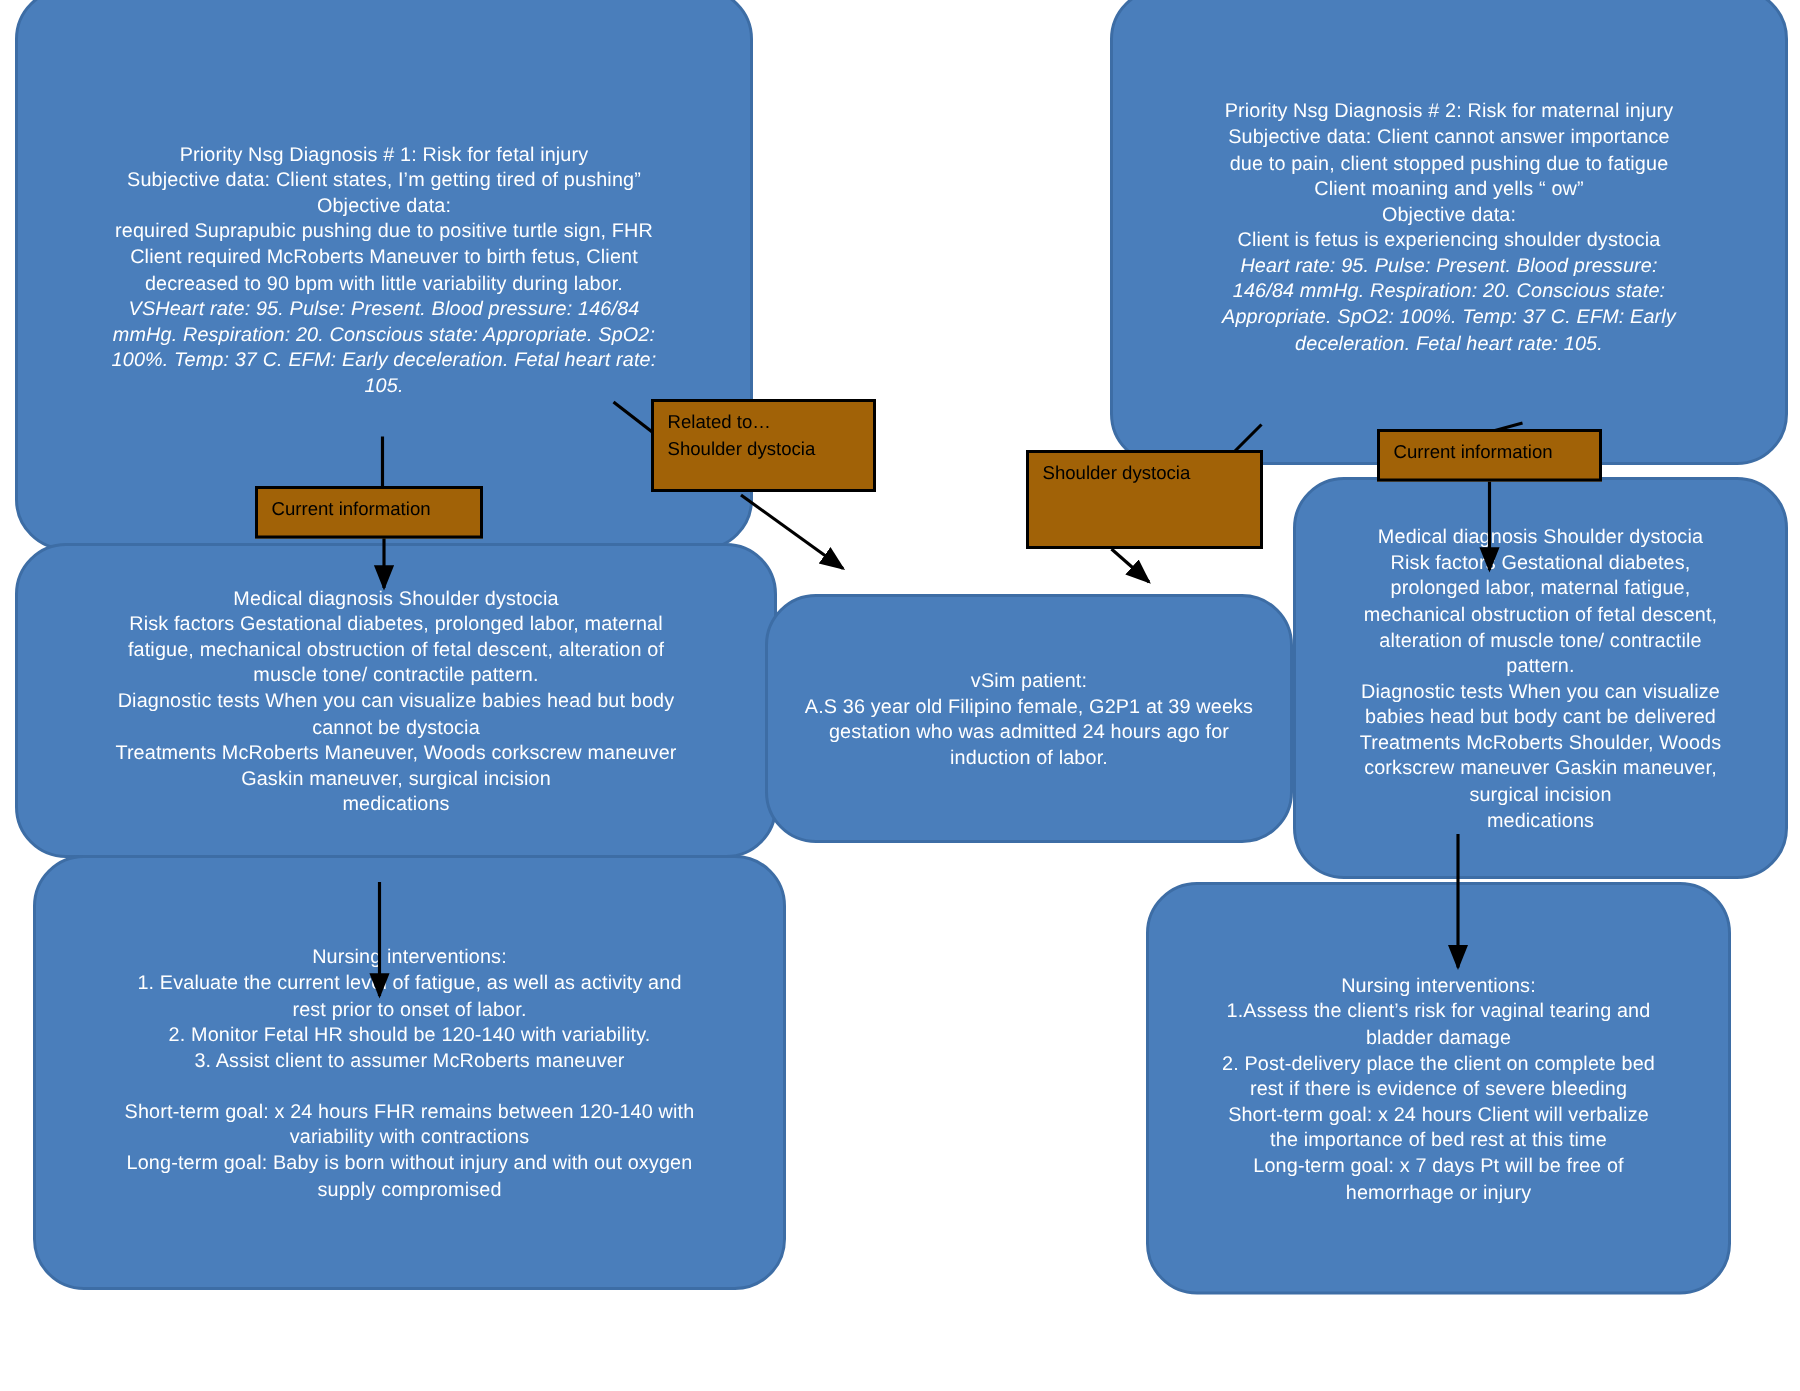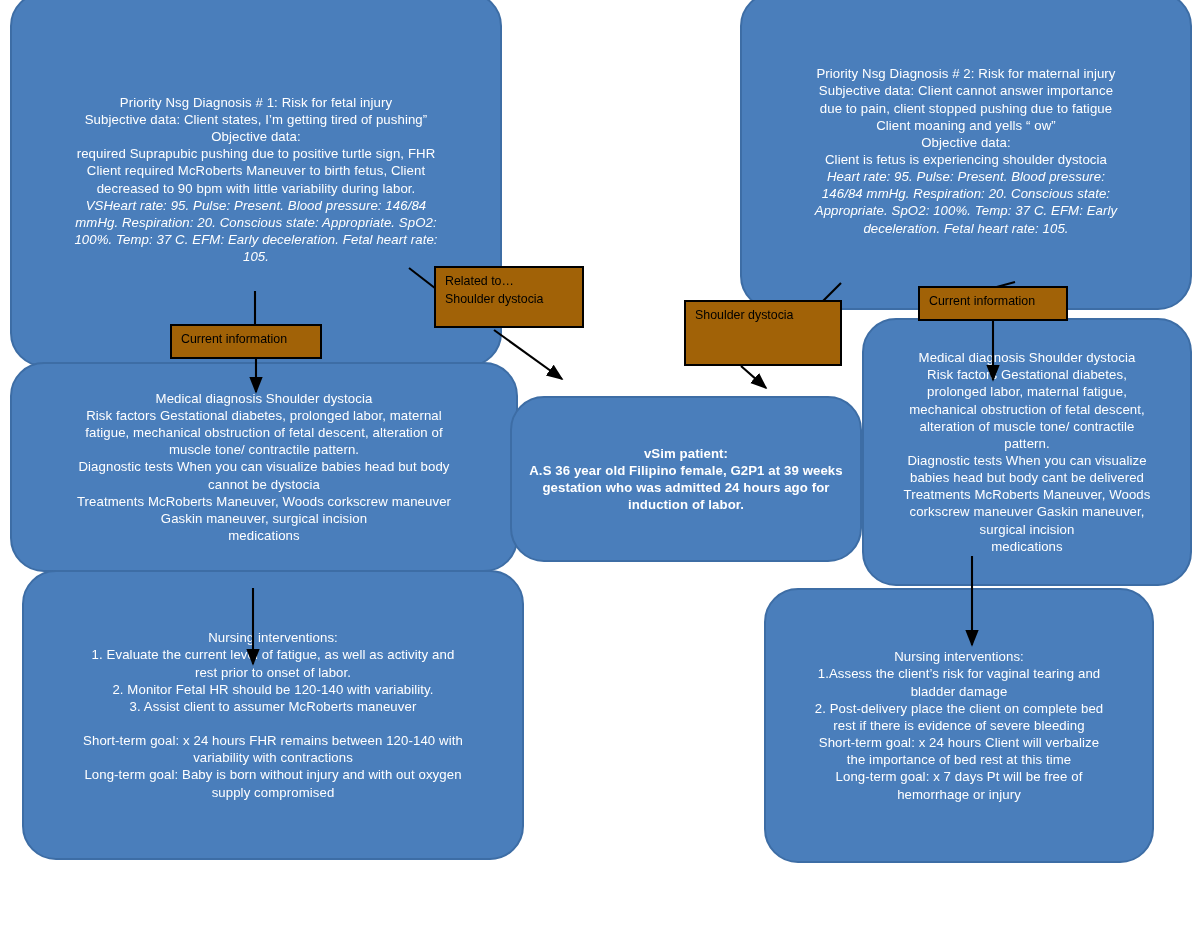--- a/index.html
+++ b/index.html
@@ -71,21 +71,21 @@
     width: 1200px;
     height: 927px;
     z-index: 5;
     pointer-events: none;
   }
 
   
   #box-diagnosis-1     { left: 10px;  top: -8px;  width: 492px;  height: 375px; }
   #box-diagnosis-2     { left: 740px; top: -8px;  width: 452px;  height: 318px; }
   #box-medical-left    { left: 10px;  top: 362px; width: 508px;  height: 210px; }
-  #box-vsim-patient    { left: 510px; top: 396px; width: 352px;  height: 166px; font-weight: bold; }
+  #box-vsim-patient    { left: 510px; top: 396px; width: 352px;  height: 166px; }
   #box-medical-right   { left: 862px; top: 318px; width: 330px;  height: 268px; }
   #box-nursing-left    { left: 22px;  top: 570px; width: 502px;  height: 290px; }
   #box-nursing-right   { left: 764px; top: 588px; width: 390px;  height: 275px; }
 
   #label-related-to        { left: 434px; top: 266px; width: 150px; height: 62px; }
   #label-shoulder-dystocia { left: 684px; top: 300px; width: 158px; height: 66px; }
   #label-current-info-left { left: 170px; top: 324px; width: 152px; height: 35px; }
   #label-current-info-right{ left: 918px; top: 286px; width: 150px; height: 35px; }
 </style>
 </head>
@@ -168,21 +168,21 @@
 
   <div class="rbox" id="box-medical-right">
     <p>Medical diagnosis Shoulder dystocia</p>
     <p>Risk factors Gestational diabetes,</p>
     <p>prolonged labor, maternal fatigue,</p>
     <p>mechanical obstruction of fetal descent,</p>
     <p>alteration of muscle tone/ contractile</p>
     <p>pattern.</p>
     <p>Diagnostic tests When you can visualize</p>
     <p>babies head but body cant be delivered</p>
-    <p>Treatments McRoberts Maneuver, Woods</p>
+    <p>Treatments McRoberts Shoulder, Woods</p>
     <p>corkscrew maneuver Gaskin maneuver,</p>
     <p>surgical incision</p>
     <p>medications</p>
   </div>
 
   <div class="rbox" id="box-nursing-left">
     <p>Nursing interventions:</p>
     <p>1.   Evaluate the current level of fatigue, as well as activity and</p>
     <p>rest prior to onset of labor.</p>
     <p>2.   Monitor Fetal HR should be 120-140 with variability.</p>

